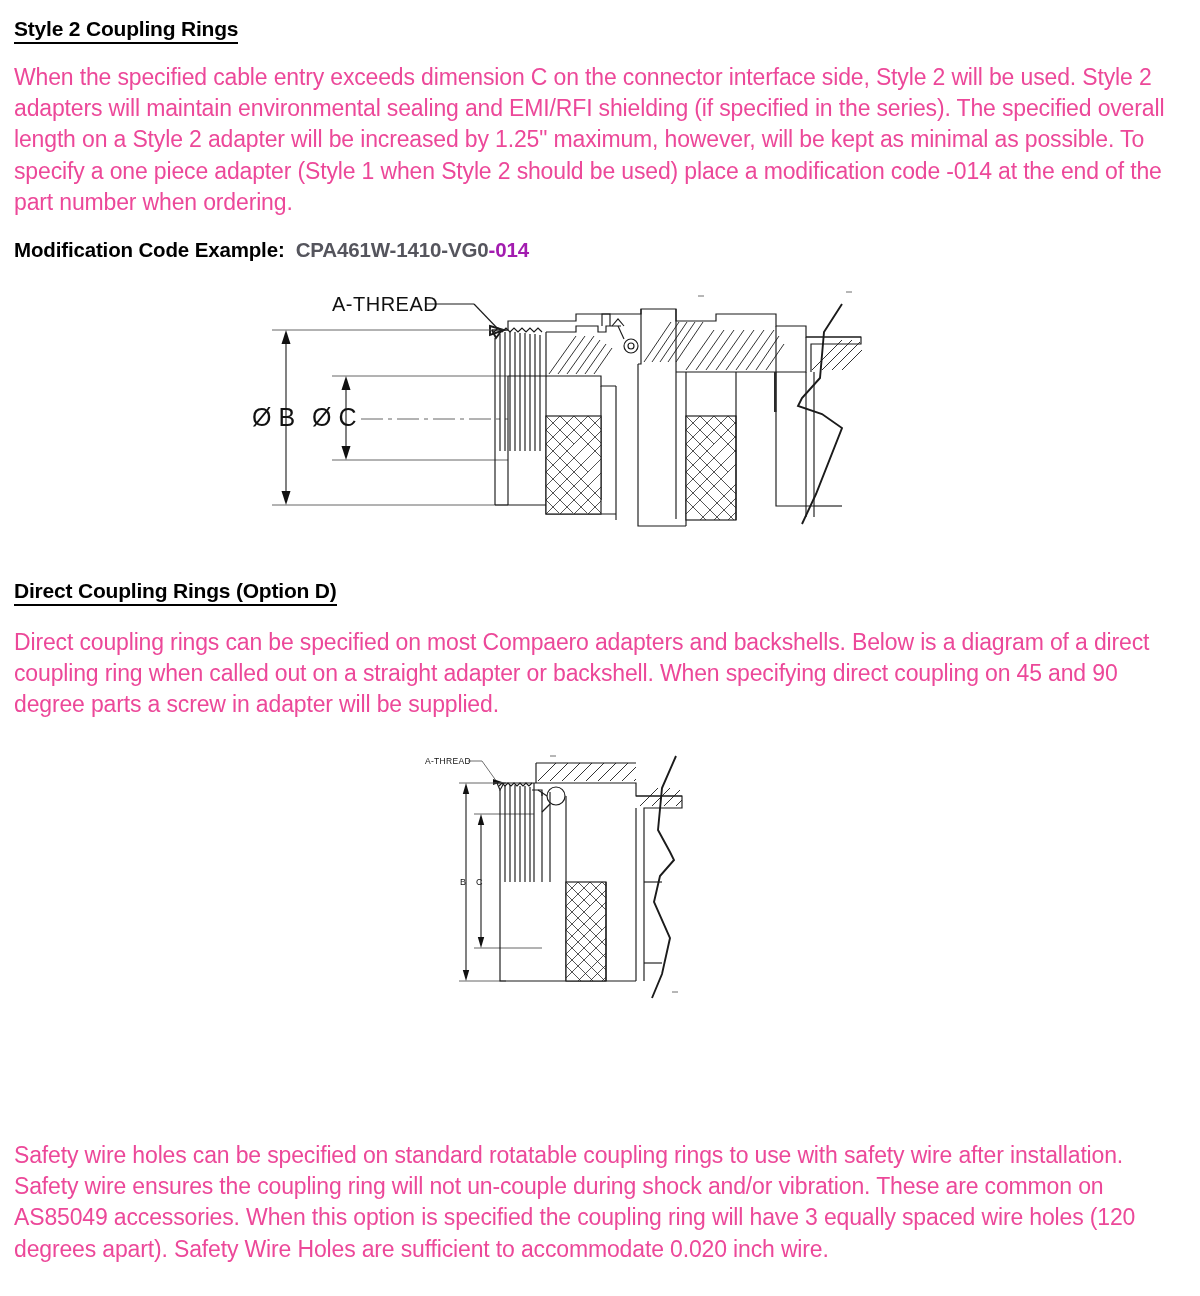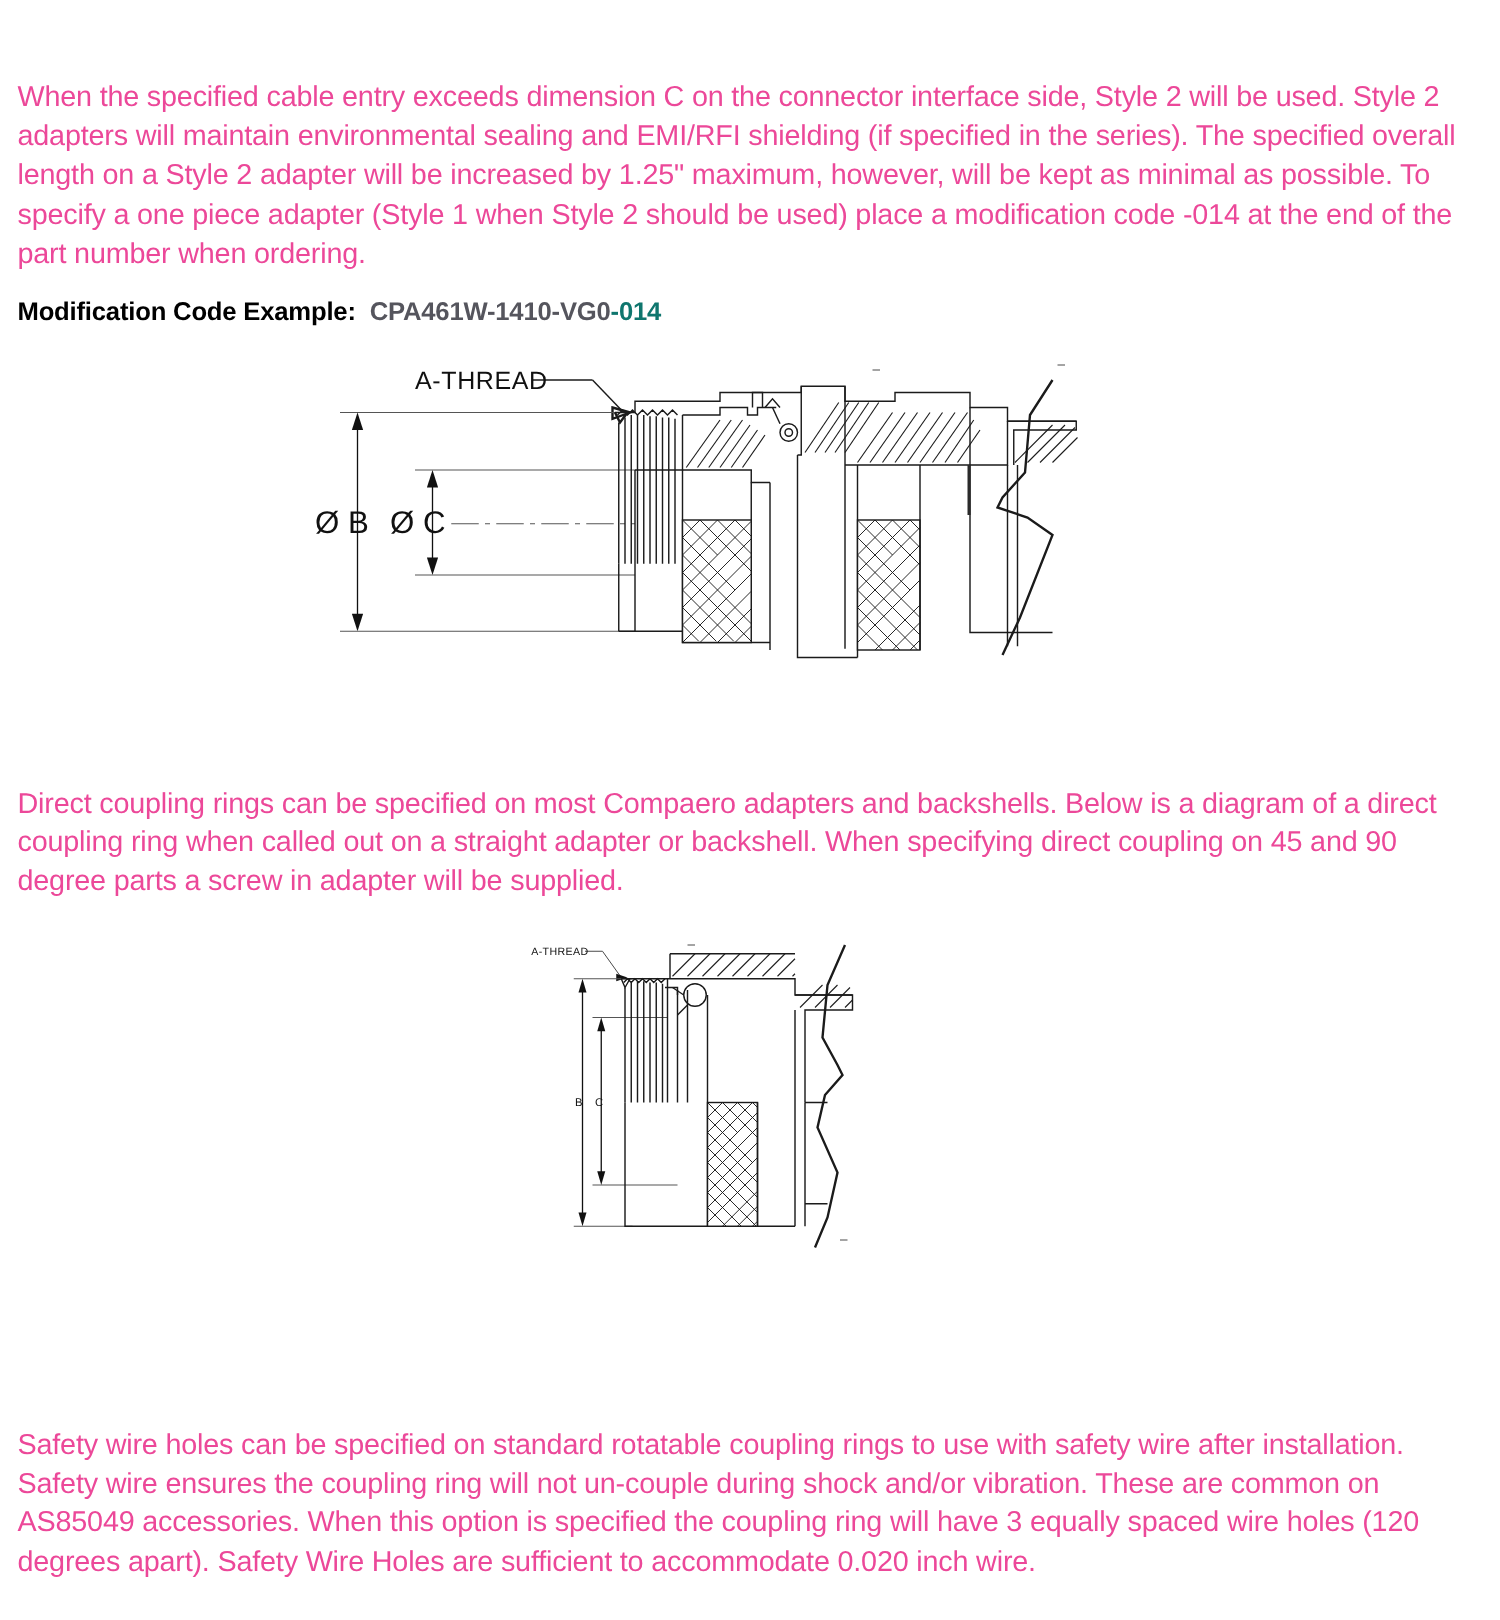--- a/index.html
+++ b/index.html
@@ -37,21 +37,21 @@
     font-weight: 400;
   }
   .modline {
     font-size: 20.5px;
     line-height: 31.2px;
     letter-spacing: -0.15px;
     margin: 0;
   }
   .modline .lbl { font-weight: bold; color: #000; text-align: center; }
   .modline .pn  { color: #55555d; font-weight: bold; }
-  .modline .pnb { font-weight: bold; color: #0f766e; }
+  .modline .pnb { font-weight: bold; color: #a21caf; }
 
   .sec1-head { position: absolute; left: 14px; top: 16px; }
   .sec1-body { position: absolute; left: 14px; top: 62px; width: 1160px; }
   .sec1-mod  { position: absolute; left: 14px; top: 234px; }
 
   .fig1 { position: absolute; left: 246px; top: 286px; }
   .fig2 { position: absolute; left: 414px; top: 752px; }
 
   .sec2-head { position: absolute; left: 14px; top: 578px; }
   .sec2-body { position: absolute; left: 14px; top: 627px; width: 1165px; }
@@ -72,20 +72,23 @@
   .lbltext1 { font-family: "Liberation Sans", sans-serif; font-size: 20px; fill: #111; letter-spacing: 0.5px;}
   .lbltext2 { font-family: "Liberation Sans", sans-serif; font-size: 8.5px; fill: #111; letter-spacing: 0.3px;}
   .dimtext2 { font-family: "Liberation Sans", sans-serif; font-size: 9px; fill: #111; }
   .wht { fill: #ffffff; }
 </style>
 </head>
 <body>
 
 <div class="page">
 
+  <div class="heading-row sec1-head">
+    <h2 class="section-heading">Style 2 Coupling Rings</h2>
+  </div>
 
   <p class="body-text sec1-body">When the specified cable entry exceeds dimension C on the connector interface side, Style 2 will be used. Style 2 adapters will maintain environmental sealing and EMI/RFI shielding (if specified in the series). The specified overall length on a Style 2 adapter will be increased by 1.25" maximum, however, will be kept as minimal as possible. To specify a one piece adapter (Style 1 when Style 2 should be used) place a modification code -014 at the end of the part number when ordering.</p>
 
   <div class="modline sec1-mod">
     <span class="lbl">Modification Code Example:</span>
     <span>&nbsp;</span><span class="pn">CPA461W-1410-VG0</span><span class="pnb">-014</span>
   </div>
 
   <div class="fig1">
     <svg width="620" height="250" viewBox="0 0 620 250">
@@ -265,20 +268,23 @@
       <g>
         <path class="lnT" d="M596 18 L578 46 L574 92 L556 112 L552 120 L576 128 L596 142 L570 208 L556 238"></path>
       </g>
       <path class="ln" d="M568 220 L596 220"></path>
 
       <line class="lnThin" x1="452" y1="10" x2="458" y2="10"></line>
       <line class="lnThin" x1="600" y1="6" x2="606" y2="6"></line>
     </svg>
   </div>
 
+  <div class="heading-row sec2-head">
+    <h2 class="section-heading">Direct Coupling Rings (Option D)</h2>
+  </div>
 
   <p class="body-text sec2-body">Direct coupling rings can be specified on most Compaero adapters and backshells. Below is a diagram of a direct coupling ring when called out on a straight adapter or backshell. When specifying direct coupling on 45 and 90 degree parts a screw in adapter will be supplied.</p>
 
   <div class="fig2">
     <svg width="310" height="250" viewBox="0 0 310 250">
 
       <g>
         <line class="lnThin" x1="54" y1="9" x2="68" y2="9"></line>
         <line class="lnThin" x1="68" y1="9" x2="83" y2="30"></line>
         <path d="M79 27 L88 30 L79 33 Z" fill="#111"></path>

